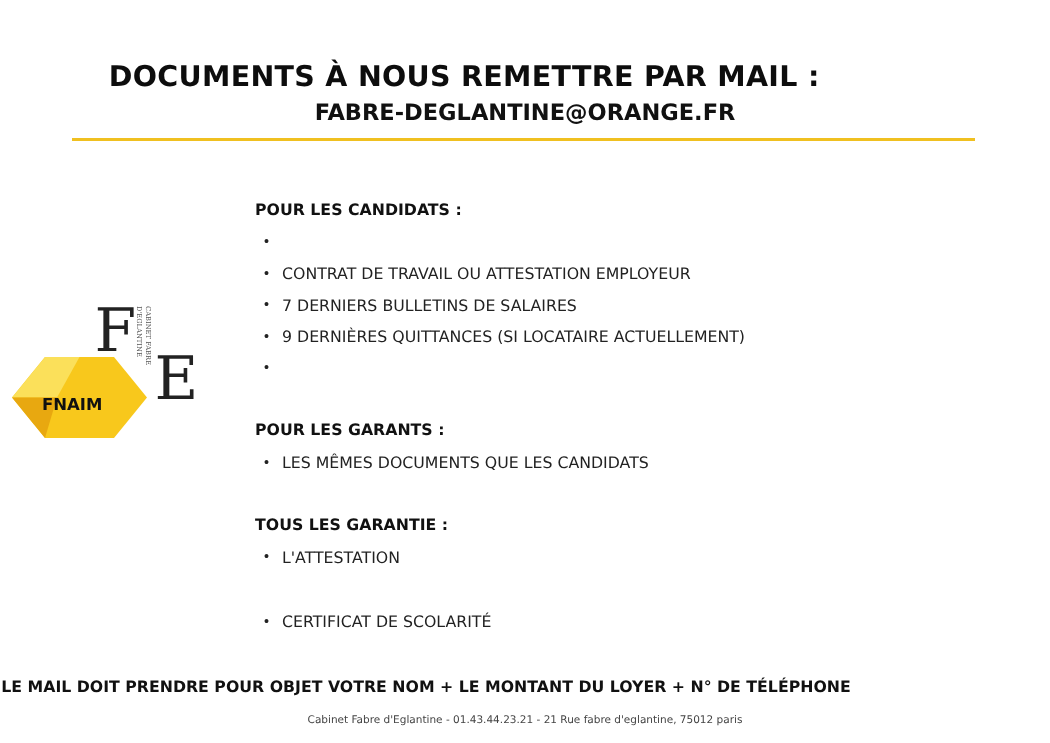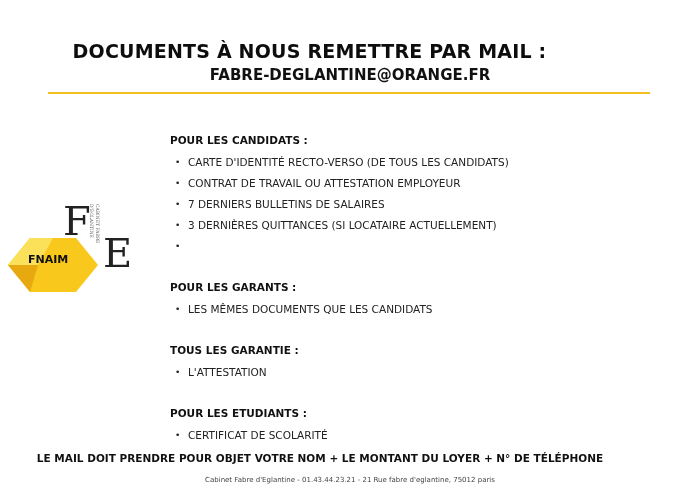--- a/index.html
+++ b/index.html
@@ -34,25 +34,25 @@
     }
     .letter-e {
       position: absolute; left: 95px; top: 30px; font-family: "DejaVu Serif", serif; font-size: 40px; color: #222;
     }
     .vertical-text {
       position: absolute; left: 76px; top: 4px; width: 16px; height: 60px;
       writing-mode: vertical-rl; font-family: "DejaVu Serif", serif; font-size: 4.5px; color: #555; line-height: 6px;
     }
     .fnaim { position: absolute; left: 0; top: 38px; width: 90px; height: 54px; }
     .fnaim-label {
-      position: absolute; left: 20px; top: 53px; font-family: "DejaVu Sans", sans-serif; font-weight: bold; font-size: 11px; color: #111;
+      position: absolute; left: 20px; top: 63px; font-family: "DejaVu Sans", sans-serif; font-weight: bold; font-size: 11px; color: #111;
     }
     .footer-note {
       position: absolute; top: 452px; left: 0; width: 568px; text-align: center;
-      font-family: "DejaVu Sans", sans-serif; font-weight: bold; font-size: 10.5px; color: #111; padding-left: 36px;
+      font-family: "DejaVu Sans", sans-serif; font-weight: bold; font-size: 10.5px; color: #111;
     }
     .footer-address {
       position: absolute; top: 476px; left: 0; width: 700px; text-align: center;
       font-family: "DejaVu Sans", sans-serif; font-size: 7px; color: #444;
     }
   </style>
 </head>
 <body>
 
 <div class="title">DOCUMENTS À NOUS REMETTRE PAR MAIL :</div>
@@ -68,41 +68,40 @@
     <polygon points="22,0 45,0 30,27 0,27" fill="#fbe05a"></polygon>
     <polygon points="0,27 30,27 22,54" fill="#e8a810"></polygon>
   </svg>
   <span class="fnaim-label">FNAIM</span>
 </div>
 
 <div class="content">
   <div class="section">
     <div class="heading">POUR LES CANDIDATS :</div>
     <ul>
-      <li><span class="bullet">•</span><span>CARTE D'IDENTITÉ RECTO-VERSO (DE TOUS LES CANDIDATS)</span></li>
+      <li><span class="bullet">•</span></li>
       <li><span class="bullet">•</span><span>CONTRAT DE TRAVAIL OU ATTESTATION EMPLOYEUR</span></li>
       <li><span class="bullet">•</span><span>7 DERNIERS BULLETINS DE SALAIRES</span></li>
-      <li><span class="bullet">•</span><span>3 DERNIÈRES QUITTANCES (SI LOCATAIRE ACTUELLEMENT)</span></li>
+      <li><span class="bullet">•</span><span>9 DERNIÈRES QUITTANCES (SI LOCATAIRE ACTUELLEMENT)</span></li>
       <li><span class="bullet">•</span></li>
     </ul>
   </div>
   <div class="section">
     <div class="heading">POUR LES GARANTS :</div>
     <ul>
       <li><span class="bullet">•</span><span>LES MÊMES DOCUMENTS QUE LES CANDIDATS</span></li>
     </ul>
   </div>
   <div class="section">
     <div class="heading">TOUS LES GARANTIE :</div>
     <ul>
       <li><span class="bullet">•</span><span>L'ATTESTATION</span></li>
     </ul>
   </div>
   <div class="section">
-    <div class="heading">POUR LES ETUDIANTS :</div>
     <ul>
       <li><span class="bullet">•</span><span>CERTIFICAT DE SCOLARITÉ</span></li>
     </ul>
   </div>
 </div>
 
 <div class="footer-note">LE MAIL DOIT PRENDRE POUR OBJET VOTRE NOM + LE MONTANT DU LOYER + N° DE TÉLÉPHONE</div>
 <div class="footer-address">Cabinet Fabre d'Eglantine - 01.43.44.23.21 - 21 Rue fabre d'eglantine, 75012 paris</div>
 
 </body></html>

